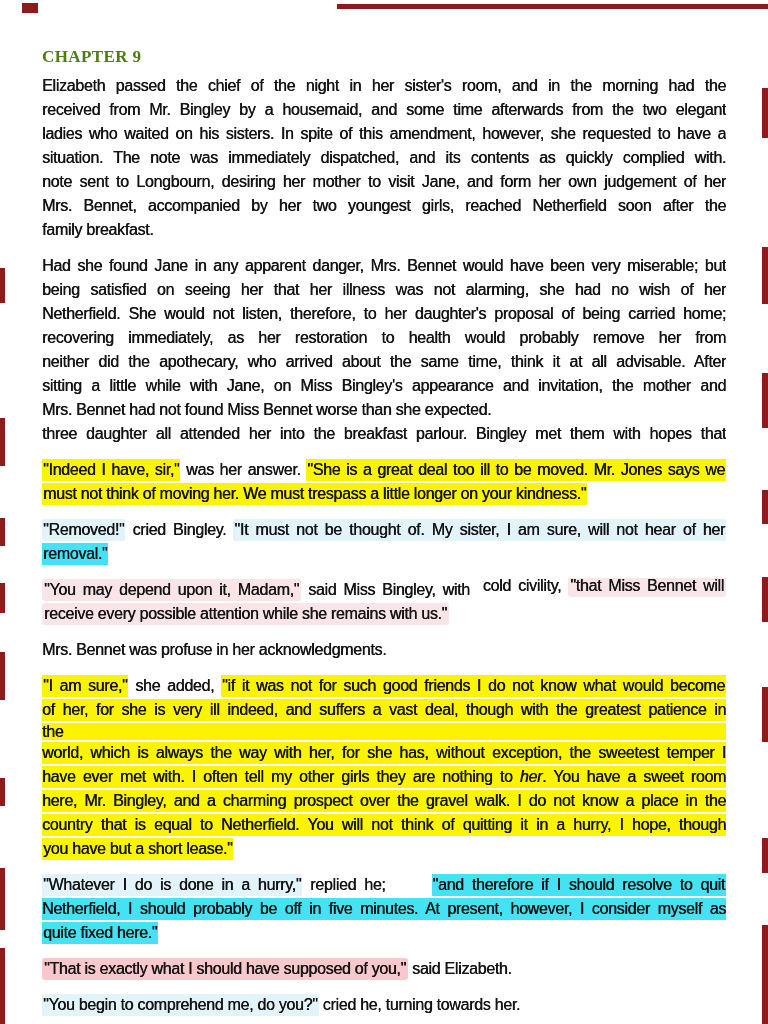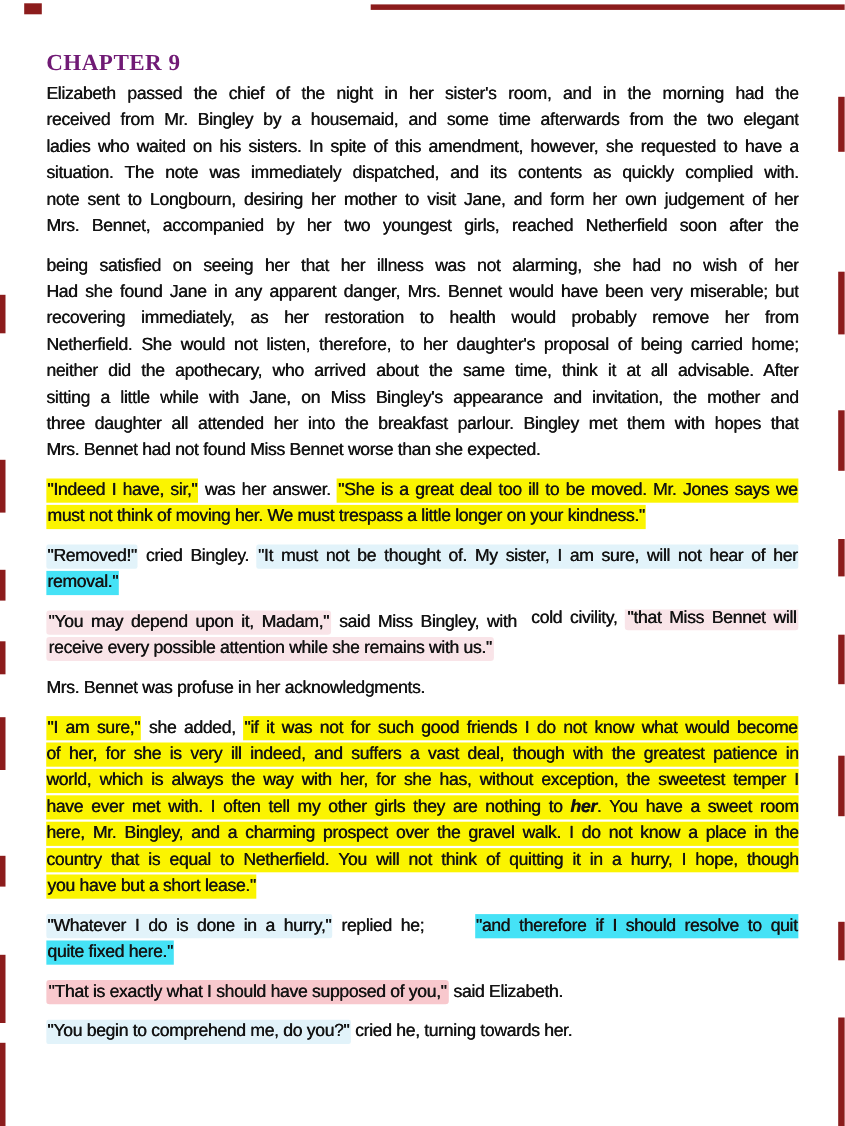--- a/index.html
+++ b/index.html
@@ -10,24 +10,24 @@
     color:#141414;
     position:relative;
     overflow:hidden;
   }
   .page {
     position:absolute; inset:0;
     padding:45px 42px 0 42px;
   }
   .chapter {
     font-family:"Liberation Serif","DejaVu Serif",serif;
-    font-size:21px; line-height:24px;
+    font-size:17px; line-height:24px;
     font-weight:700;
     letter-spacing:.4px;
-    color:#701a75;
+    color:#4d7c0f;
     margin-bottom:5px;
   }
   .para { margin-bottom:12px; }
   .line {
     font-size:16px;
     line-height:24px;
     height:24px;
     overflow:hidden;
     letter-spacing:-0.3px;
     text-align:justify;
@@ -38,74 +38,77 @@
   .line.short { line-height:19px; height:19px; }
   
   .line.bar-yellow { background:linear-gradient(#fbf400,#fbf400) 0 1px / 100% calc(100% - 2px) no-repeat; }
   .line.bar-cyan   { background:linear-gradient(#45e2f6,#45e2f6) 0 1px / 100% calc(100% - 2px) no-repeat; }
   
   .hl-yellow   { background:#fbf400; padding:2px 1px 3px; }
   .hl-cyan     { background:#45e2f6; padding:2px 1px 3px; }
   .hl-azure    { background:#e2f3fa; padding:2px 1px 3px; border-radius:2px; }
   .hl-pinklight{ background:#f9e4e8; padding:2px 2px 3px; border-radius:3px; }
   .hl-pink     { background:#f8c8cd; padding:2px 2px 3px; border-radius:3px; }
-  .it { font-style:italic;font-weight:bold; }
+  .it { font-style:italic; }
   .raised { position:relative; top:-4px; }
   .edge-mark { position:absolute; background:#8c1c1c; }
 </style>
 </head>
 <body>
 
 <div class="page">
   <h1 class="chapter">CHAPTER 9</h1>
   <div>
       <div class="para">
         <div class="line fill"><span>Elizabeth passed the chief of the night in her sister's room, and in the morning had the</span></div>
         <div class="line fill"><span>received from Mr. Bingley by a housemaid, and some time afterwards from the two elegant</span></div>
         <div class="line fill"><span>ladies who waited on his sisters. In spite of this amendment, however, she requested to have a</span></div>
         <div class="line fill"><span>situation. The note was immediately dispatched, and its contents as quickly complied with.</span></div>
         <div class="line fill"><span>note sent to Longbourn, desiring her mother to visit Jane, and form her own judgement of her</span></div>
         <div class="line fill"><span>Mrs. Bennet, accompanied by her two youngest girls, reached Netherfield soon after the</span></div>
+        <div class="line"><span>family breakfast.</span></div>
       </div>
       <div class="para">
+        <div class="line fill"><span>Had she found Jane in any apparent danger, Mrs. Bennet would have been very miserable; but</span></div>
         <div class="line fill"><span>being satisfied on seeing her that her illness was not alarming, she had no wish of her</span></div>
-        <div class="line fill"><span>Had she found Jane in any apparent danger, Mrs. Bennet would have been very miserable; but</span></div>
+        <div class="line fill"><span>Netherfield. She would not listen, therefore, to her daughter's proposal of being carried home;</span></div>
         <div class="line fill"><span>recovering immediately, as her restoration to health would probably remove her from</span></div>
-        <div class="line fill"><span>Netherfield. She would not listen, therefore, to her daughter's proposal of being carried home;</span></div>
         <div class="line fill"><span>neither did the apothecary, who arrived about the same time, think it at all advisable. After</span></div>
         <div class="line fill"><span>sitting a little while with Jane, on Miss Bingley's appearance and invitation, the mother and</span></div>
+        <div class="line"><span>Mrs. Bennet had not found Miss Bennet worse than she expected.</span></div>
         <div class="line fill"><span>three daughter all attended her into the breakfast parlour. Bingley met them with hopes that</span></div>
-        <div class="line"><span>Mrs. Bennet had not found Miss Bennet worse than she expected.</span></div>
       </div>
       <div class="para">
         <div class="line fill"><span class="hl-yellow">"Indeed I have, sir,"</span><span> was her answer. </span><span class="hl-yellow">"She is a great deal too ill to be moved. Mr. Jones says we</span></div>
         <div class="line"><span class="hl-yellow">must not think of moving her. We must trespass a little longer on your kindness."</span></div>
       </div>
       <div class="para">
         <div class="line fill"><span class="hl-azure">"Removed!"</span><span> cried Bingley. </span><span class="hl-azure">"It must not be thought of. My sister, I am sure, will not hear of her</span></div>
         <div class="line"><span class="hl-cyan">removal."</span></div>
       </div>
       <div class="para">
         <div class="line fill"><span class="hl-pinklight">"You may depend upon it, Madam,"</span><span> said Miss Bingley, with</span><span class="raised" style="margin-left: 13px;">cold civility, </span><span class="hl-pinklight raised">"that Miss Bennet will</span></div>
         <div class="line"><span class="hl-pinklight">receive every possible attention while she remains with us."</span></div>
       </div>
       <div class="para">
         <div class="line"><span>Mrs. Bennet was profuse in her acknowledgments.</span></div>
       </div>
       <div class="para">
         <div class="line fill"><span class="hl-yellow">"I am sure,"</span><span> she added, </span><span class="hl-yellow">"if it was not for such good friends I do not know what would become</span></div>
         <div class="line fill bar-yellow"><span>of her, for she is very ill indeed, and suffers a vast deal, though with the greatest patience in</span></div>
+        <div class="line short bar-yellow"><span>the</span></div>
         <div class="line fill bar-yellow"><span>world, which is always the way with her, for she has, without exception, the sweetest temper I</span></div>
         <div class="line fill bar-yellow"><span>have ever met with. I often tell my other girls they are nothing to </span><span class="it">her</span><span>. You have a sweet room</span></div>
         <div class="line fill bar-yellow"><span>here, Mr. Bingley, and a charming prospect over the gravel walk. I do not know a place in the</span></div>
         <div class="line fill bar-yellow"><span>country that is equal to Netherfield. You will not think of quitting it in a hurry, I hope, though</span></div>
         <div class="line"><span class="hl-yellow">you have but a short lease."</span></div>
       </div>
       <div class="para">
         <div class="line fill"><span class="hl-azure">"Whatever I do is done in a hurry,"</span><span> replied he; </span><span class="hl-cyan" style="margin-left: 38px;">"and therefore if I should resolve to quit</span></div>
+        <div class="line fill bar-cyan"><span>Netherfield, I should probably be off in five minutes. At present, however, I consider myself as</span></div>
         <div class="line"><span class="hl-cyan">quite fixed here."</span></div>
       </div>
       <div class="para">
         <div class="line"><span class="hl-pink">"That is exactly what I should have supposed of you,"</span><span> said Elizabeth.</span></div>
       </div>
       <div class="para">
         <div class="line"><span class="hl-azure">"You begin to comprehend me, do you?"</span><span> cried he, turning towards her.</span></div>
       </div>
     </div>
 </div>

